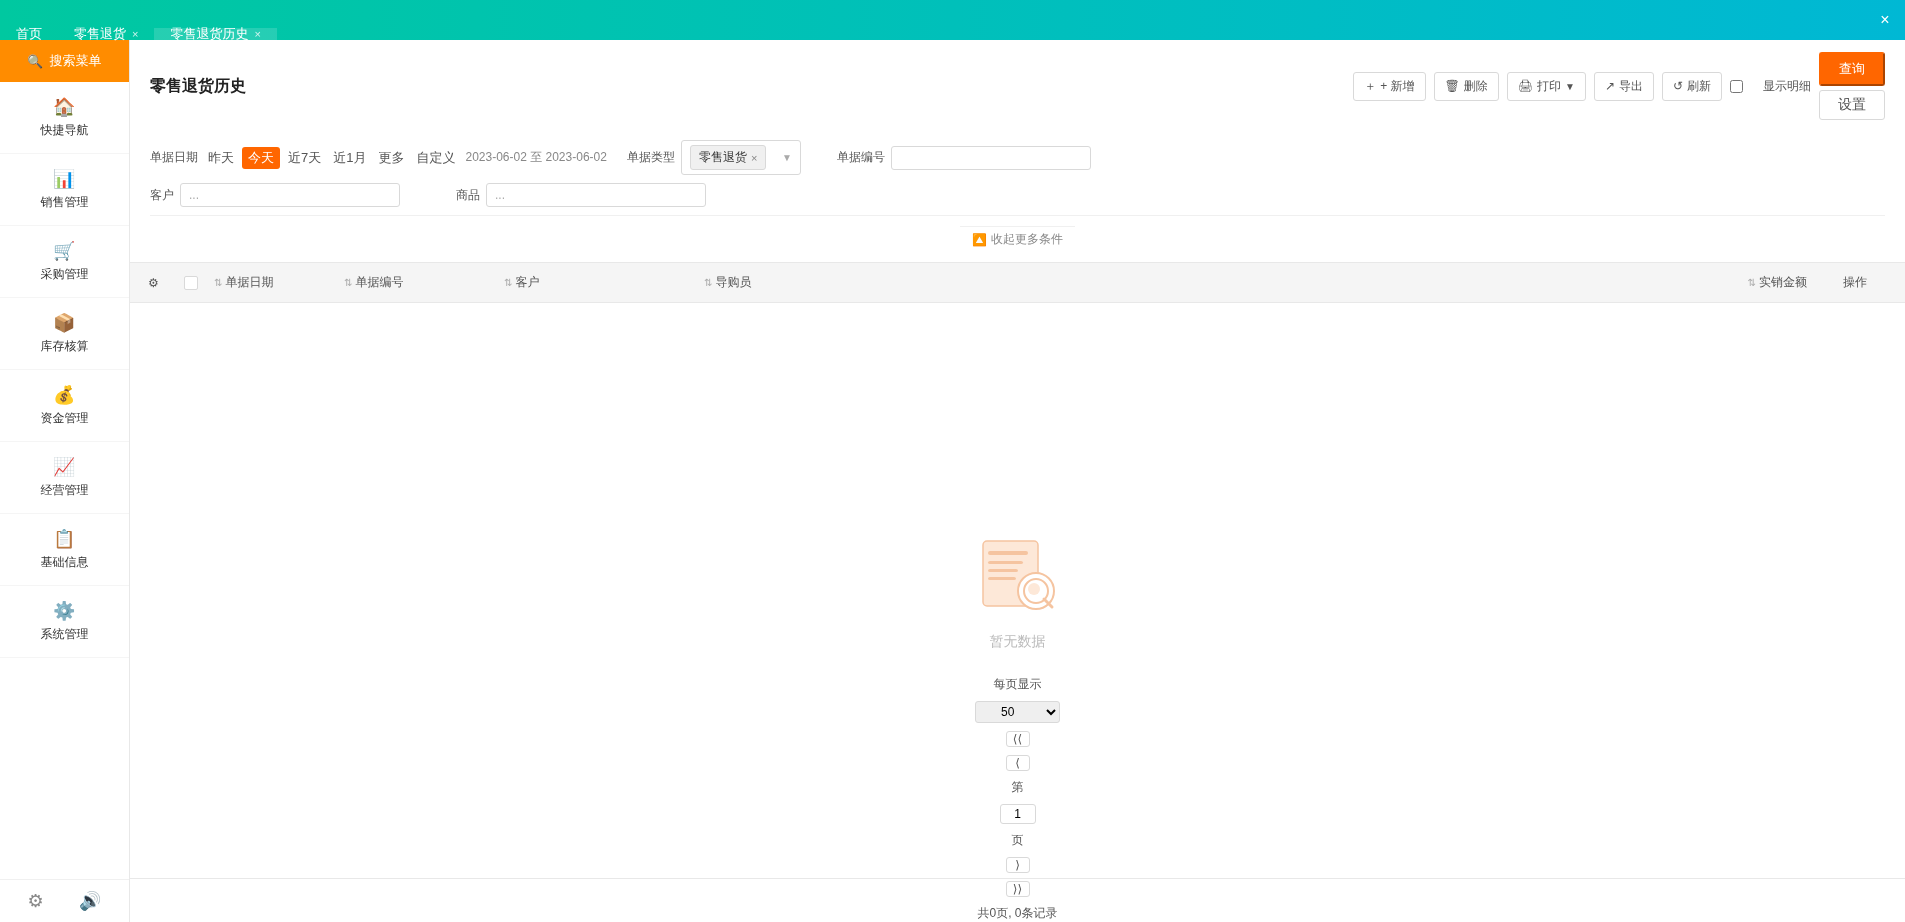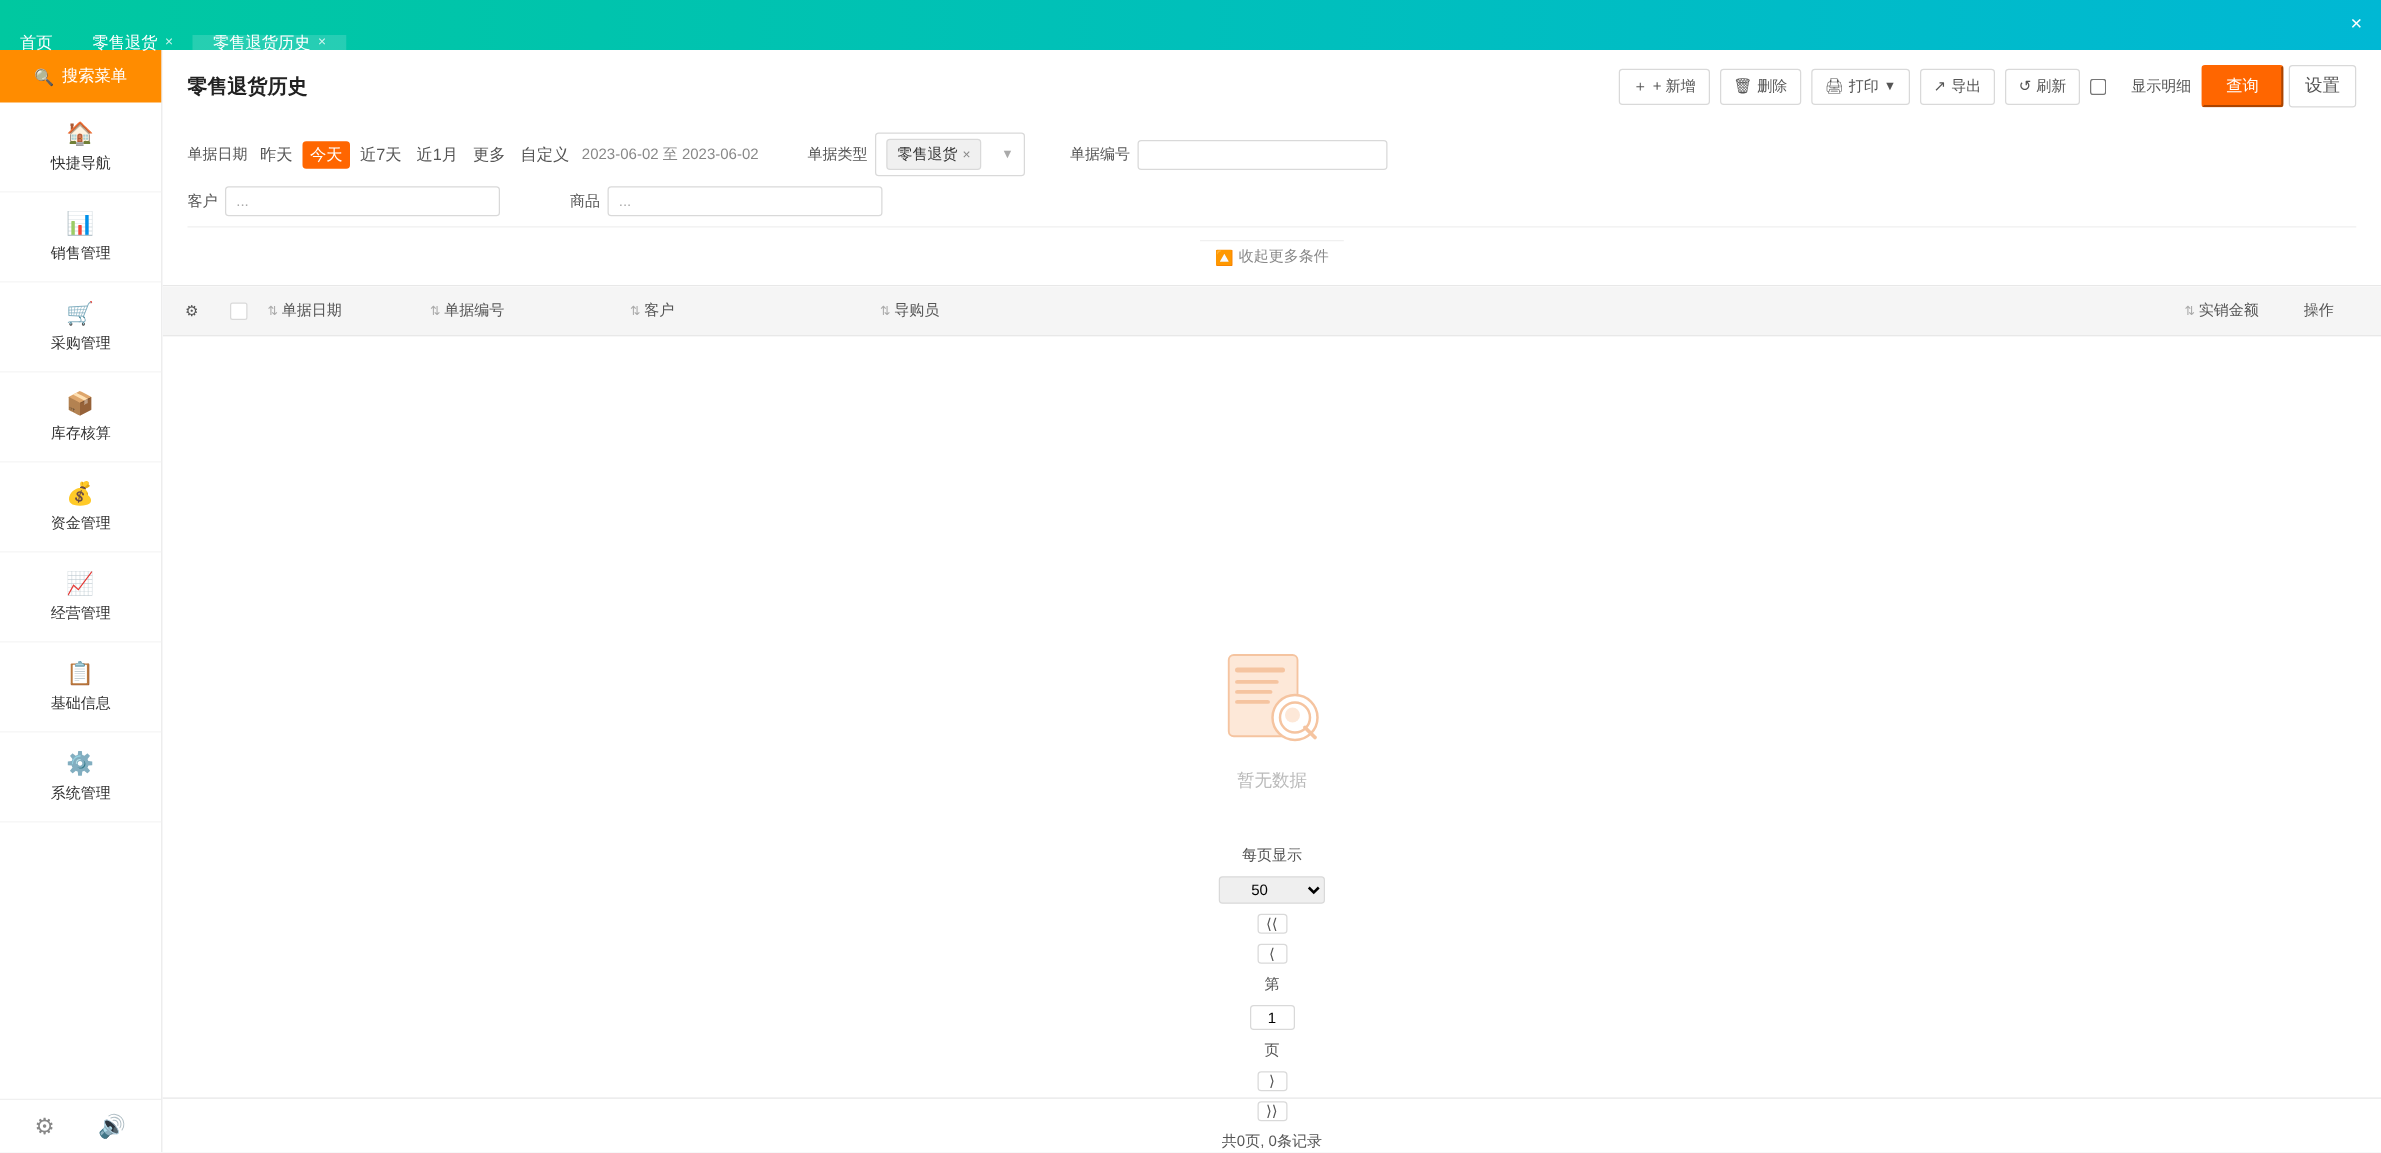--- a/index.html
+++ b/index.html
@@ -159,21 +159,21 @@
       background: #fff;
       border: 1px solid #d9d9d9;
       color: #555;
       padding: 5px 12px;
       border-radius: 3px;
       font-size: 14px;
       cursor: pointer;
     }
     .action-btns-right {
       display: flex;
-      flex-direction: row;
+      flex-direction: column;
       gap: 4px;
     }
 
     
     .filter-area {
       padding: 10px 0 10px 0;
     }
     .filter-row {
       display: flex;
       align-items: center;
@@ -483,21 +483,21 @@
               <span class="date-btn">昨天</span>
               <span class="date-btn active">今天</span>
               <span class="date-btn">近7天</span>
               <span class="date-btn">近1月</span>
               <span class="date-btn">更多</span>
               <span class="date-btn">自定义</span>
             </div>
             <span class="date-range">2023-06-02 至 2023-06-02</span>
           </div>
 
-          <div class="filter-item" style="margin-left:23px;">
+          <div class="filter-item" style="margin-left:4px;">
             <span class="filter-label">单据类型</span>
             <div class="filter-select">
               <span class="filter-tag">
                 <span>零售退货</span>
                 <span class="tag-close">×</span>
               </span>
               <span style="font-size:10px;color:#aaa;">▼</span>
             </div>
           </div>
 

